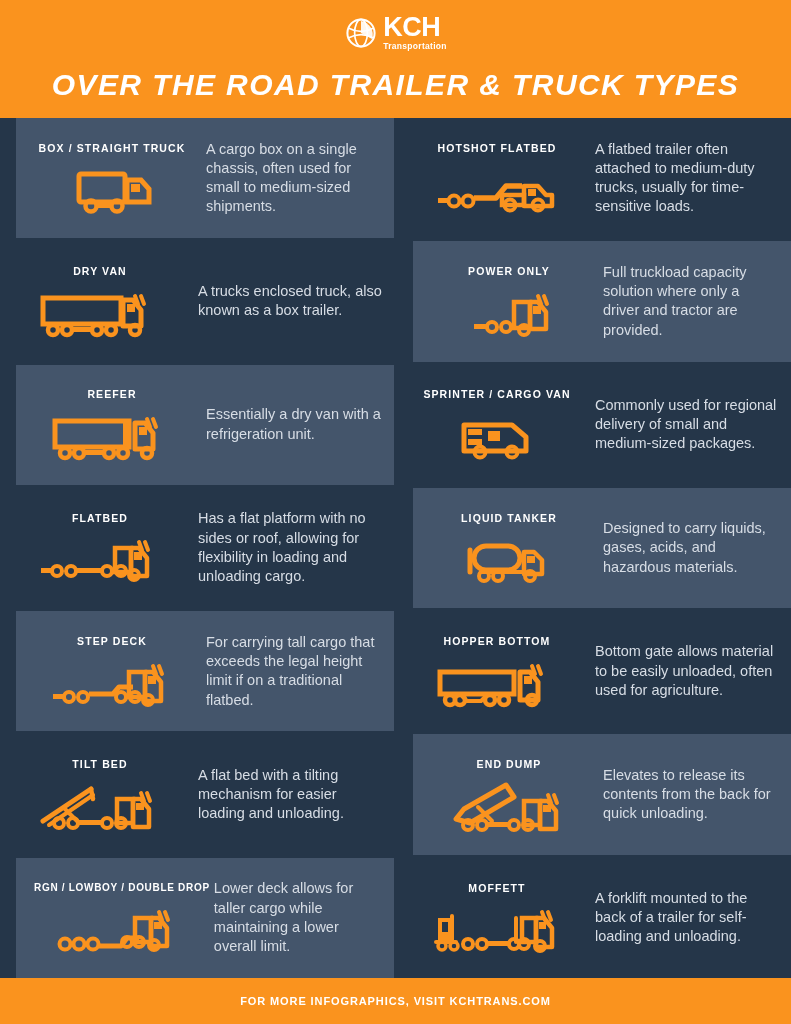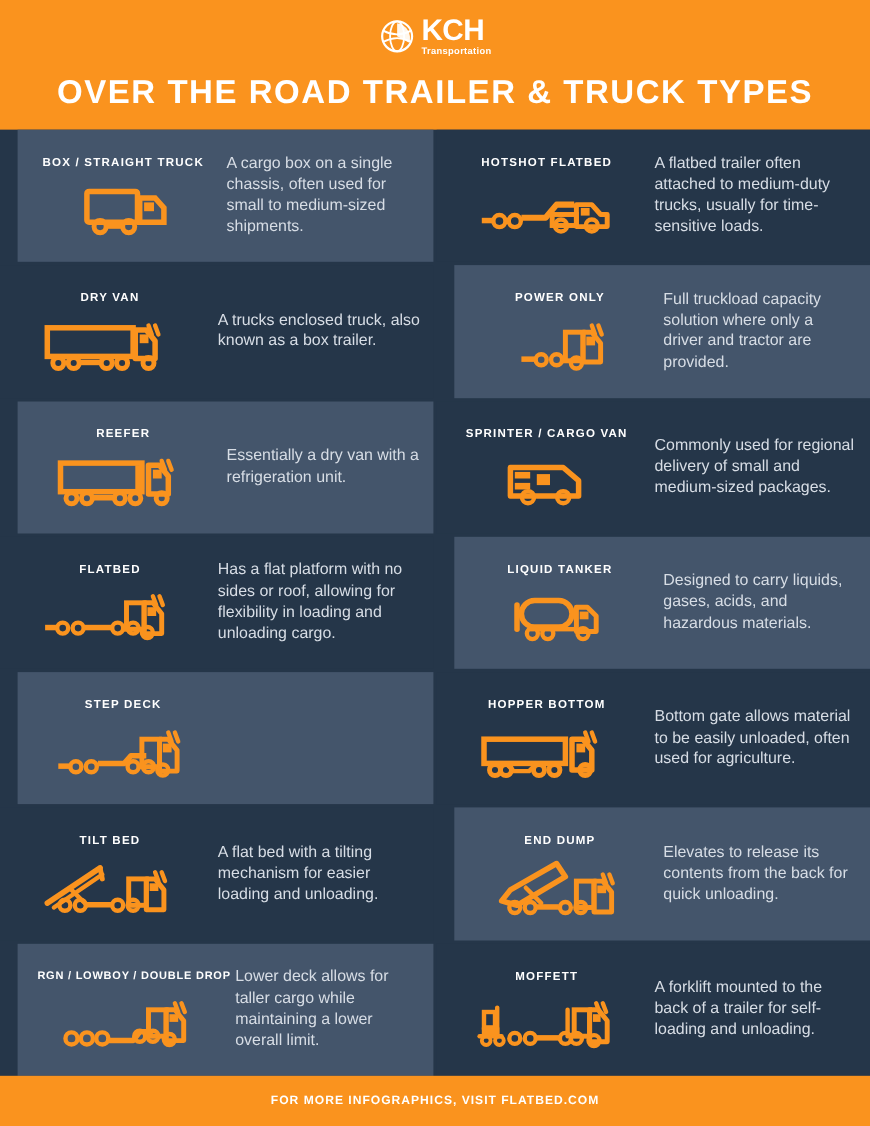--- a/index.html
+++ b/index.html
@@ -23,21 +23,21 @@
   .logo-kch{
     color:#ffffff;font-size:27px;font-weight:bold;letter-spacing:-0.5px;
     font-family:"Liberation Sans", sans-serif;line-height:0.95;
   }
   .logo-sub{
     color:#ffffff;font-size:8.5px;font-weight:bold;letter-spacing:0.3px;
     margin-top:1px;
   }
   .title{
     color:#ffffff;font-size:30px;font-weight:bold;letter-spacing:1.4px;
-    margin-top:16px;text-align:center;white-space:nowrap;
+    margin-top:16px;text-align:center;white-space:nowrap;font-style:italic;
   }
 
   
   .grid{
     flex:1 1 auto;
     display:grid;
     grid-template-columns:1fr 1fr;
     grid-auto-rows:1fr;
     column-gap:3px;
     row-gap:3px;
@@ -300,20 +300,21 @@
               <circle cx="88" cy="41" r="5" fill="none" stroke="#fa931e" stroke-width="4"></circle>
               <rect x="82" y="16" width="16" height="25" fill="none" stroke="#fa931e" stroke-width="4.5"></rect>
               <path d="M98 16h8l8 10v19H98z" fill="none" stroke="#fa931e" stroke-width="4.5" stroke-linejoin="round"></path>
               <rect x="101" y="20" width="8" height="8" fill="#fa931e"></rect>
               <path d="M106 10l3 8M112 10l3 8" stroke="#fa931e" stroke-width="4" stroke-linecap="round" fill="none"></path>
               <circle cx="101" cy="44" r="5" fill="none" stroke="#fa931e" stroke-width="4"></circle>
             </g>
           </svg>
         </div>
       </div>
+      <div class="cell-desc">For carrying tall cargo that exceeds the legal height limit if on a traditional flatbed.</div>
     </div>
 
     <div class="cell dark">
       <div class="cell-left">
         <div class="cell-label">HOPPER BOTTOM</div>
         <div class="icon-box">
           <svg viewBox="0 0 130 56" xmlns="http://www.w3.org/2000/svg">
             <g fill="#fa931e">
               <rect x="8" y="16" width="74" height="22" fill="none" stroke="#fa931e" stroke-width="5"></rect>
               <path d="M88 16h10l8 10v18H88z" fill="none" stroke="#fa931e" stroke-width="5" stroke-linejoin="round"></path>
@@ -432,16 +433,16 @@
             </g>
           </svg>
         </div>
       </div>
       <div class="cell-desc">A forklift mounted to the back of a trailer for self-loading and unloading.</div>
     </div>
 
   </div>
 
   <div class="footer">
-    <span class="footer-text">FOR MORE INFOGRAPHICS, VISIT FLATBED.COM</span>
+    <span class="footer-text">FOR MORE INFOGRAPHICS, VISIT KCHTRANS.COM</span>
   </div>
 
 </div>
 
 </body></html>

